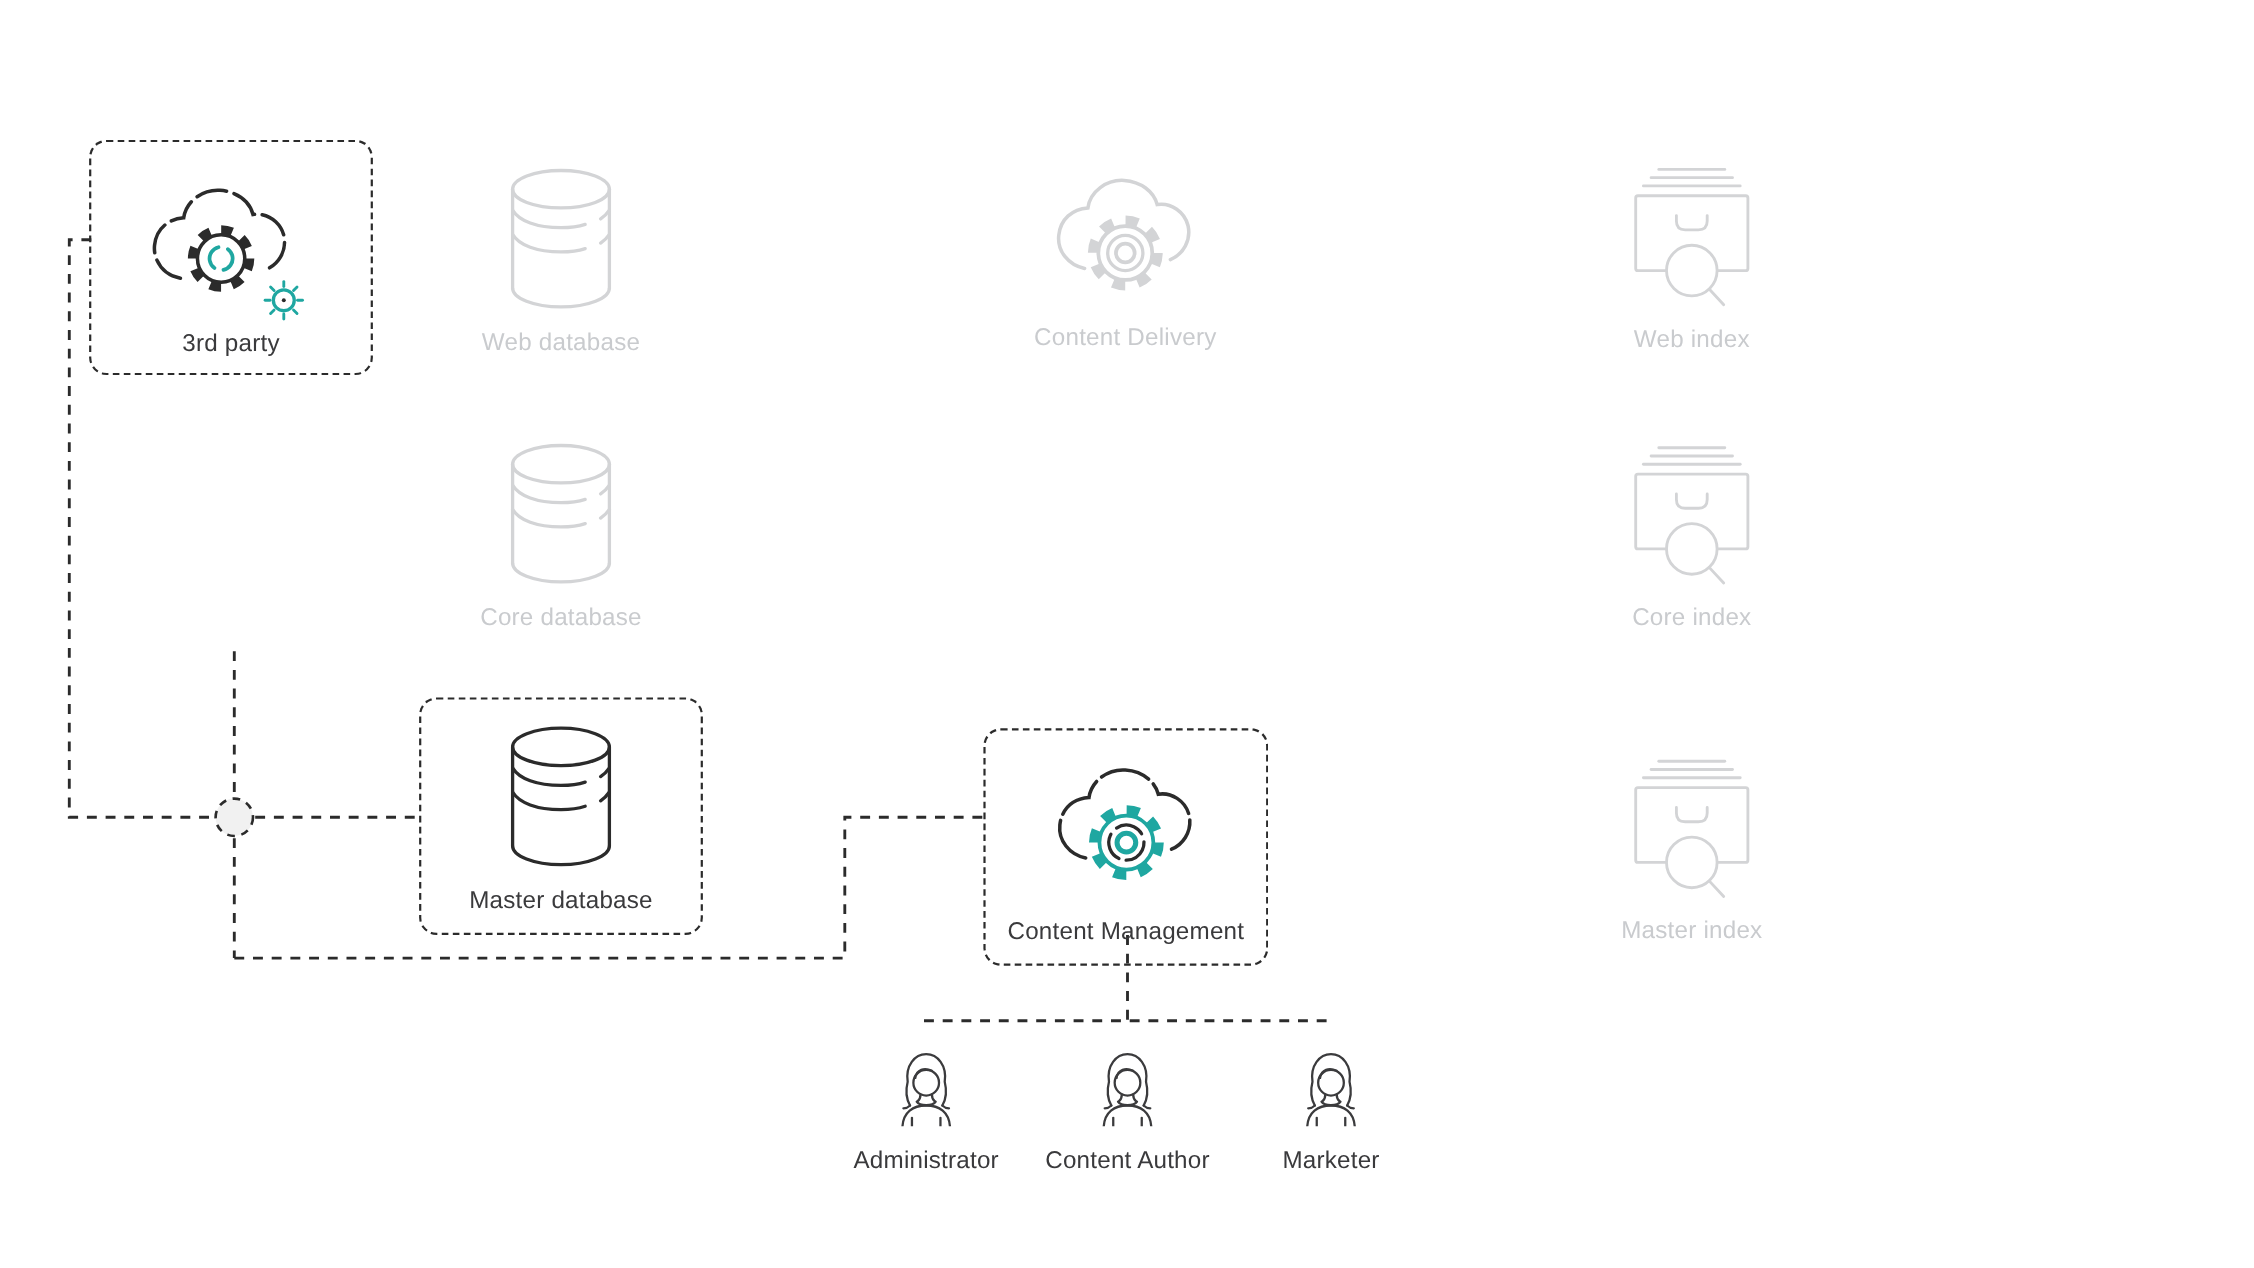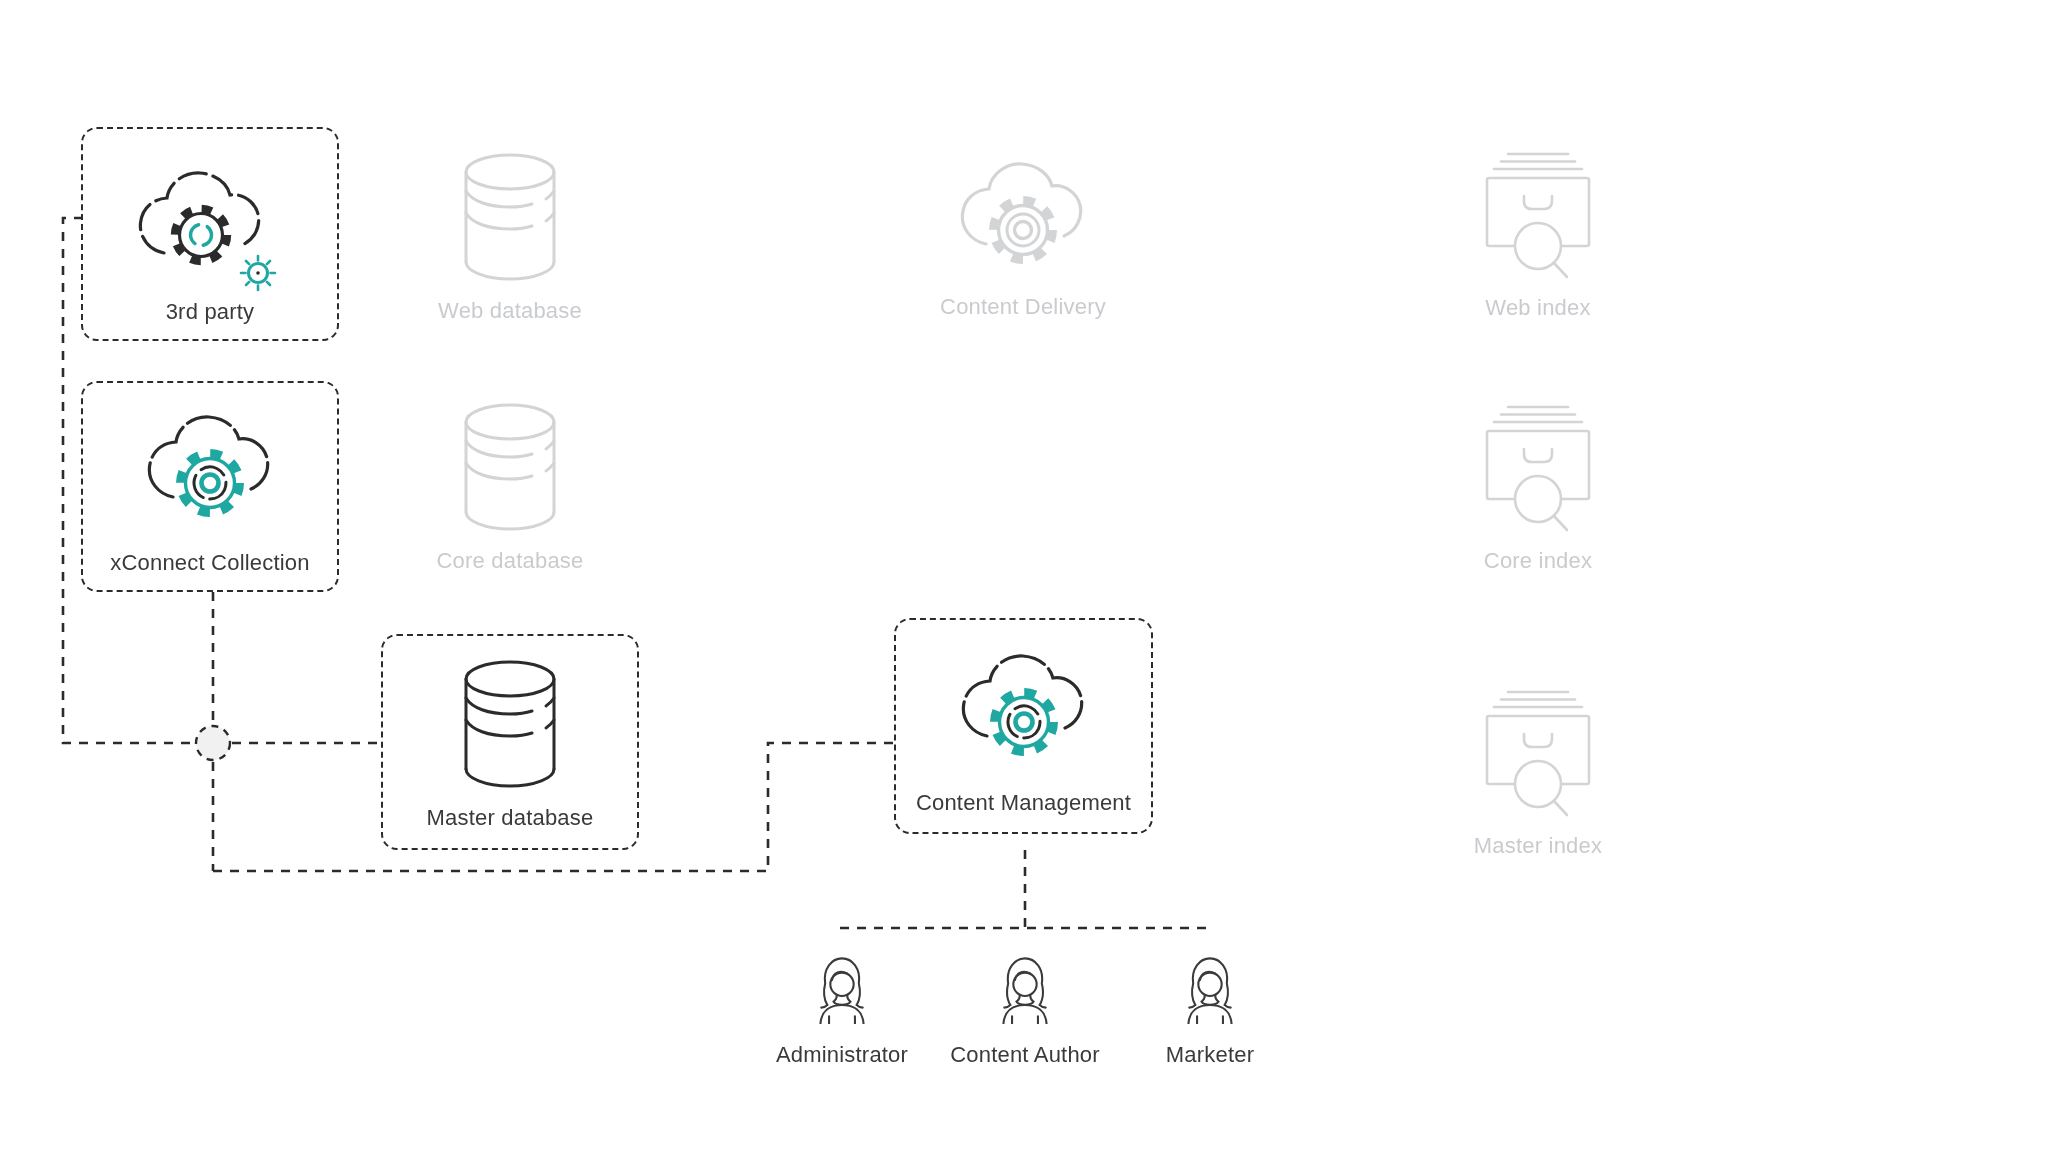--- a/index.html
+++ b/index.html
@@ -130,39 +130,31 @@
 
   <div class="dashed-box" style="left:81px;top:127px;width:258px;height:214px;">
     <div class="box-icon" style="top:26px;">
       <svg width="164" height="140">
           <use href="#sym-cloudgear-3rd"></use>
         </svg>
     </div>
     <div class="box-label" style="bottom:14px;">3rd party</div>
   </div>
 
-  <div class="dashed-box" style="left:81px;top:381px;width:258px;height:211px;">
-    <div class="box-icon" style="top:18px;">
-      <svg width="134" height="131">
-          <use href="#sym-cloudgear-teal"></use>
-        </svg>
-    </div>
-    <div class="box-label" style="bottom:14px;">xConnect Collection</div>
-  </div>
 
   <div class="dashed-box" style="left:381px;top:634px;width:258px;height:216px;">
     <div class="box-icon" style="top:22px;color:#2b2b2b;">
       <svg width="104" height="132">
           <use href="#sym-db"></use>
         </svg>
     </div>
     <div class="box-label" style="bottom:17px;">Master database</div>
   </div>
 
-  <div class="dashed-box" style="left:894px;top:618px;width:259px;height:216px;">
+  <div class="dashed-box" style="left:894px;top:662px;width:259px;height:216px;">
     <div class="box-icon" style="top:20px;">
       <svg width="134" height="131">
           <use href="#sym-cloudgear-teal"></use>
         </svg>
     </div>
     <div class="box-label" style="bottom:16px;">Content Management</div>
   </div>
 
   <div class="gray-node" style="left:913px;top:148px;">
     <div class="icon-wrap">

